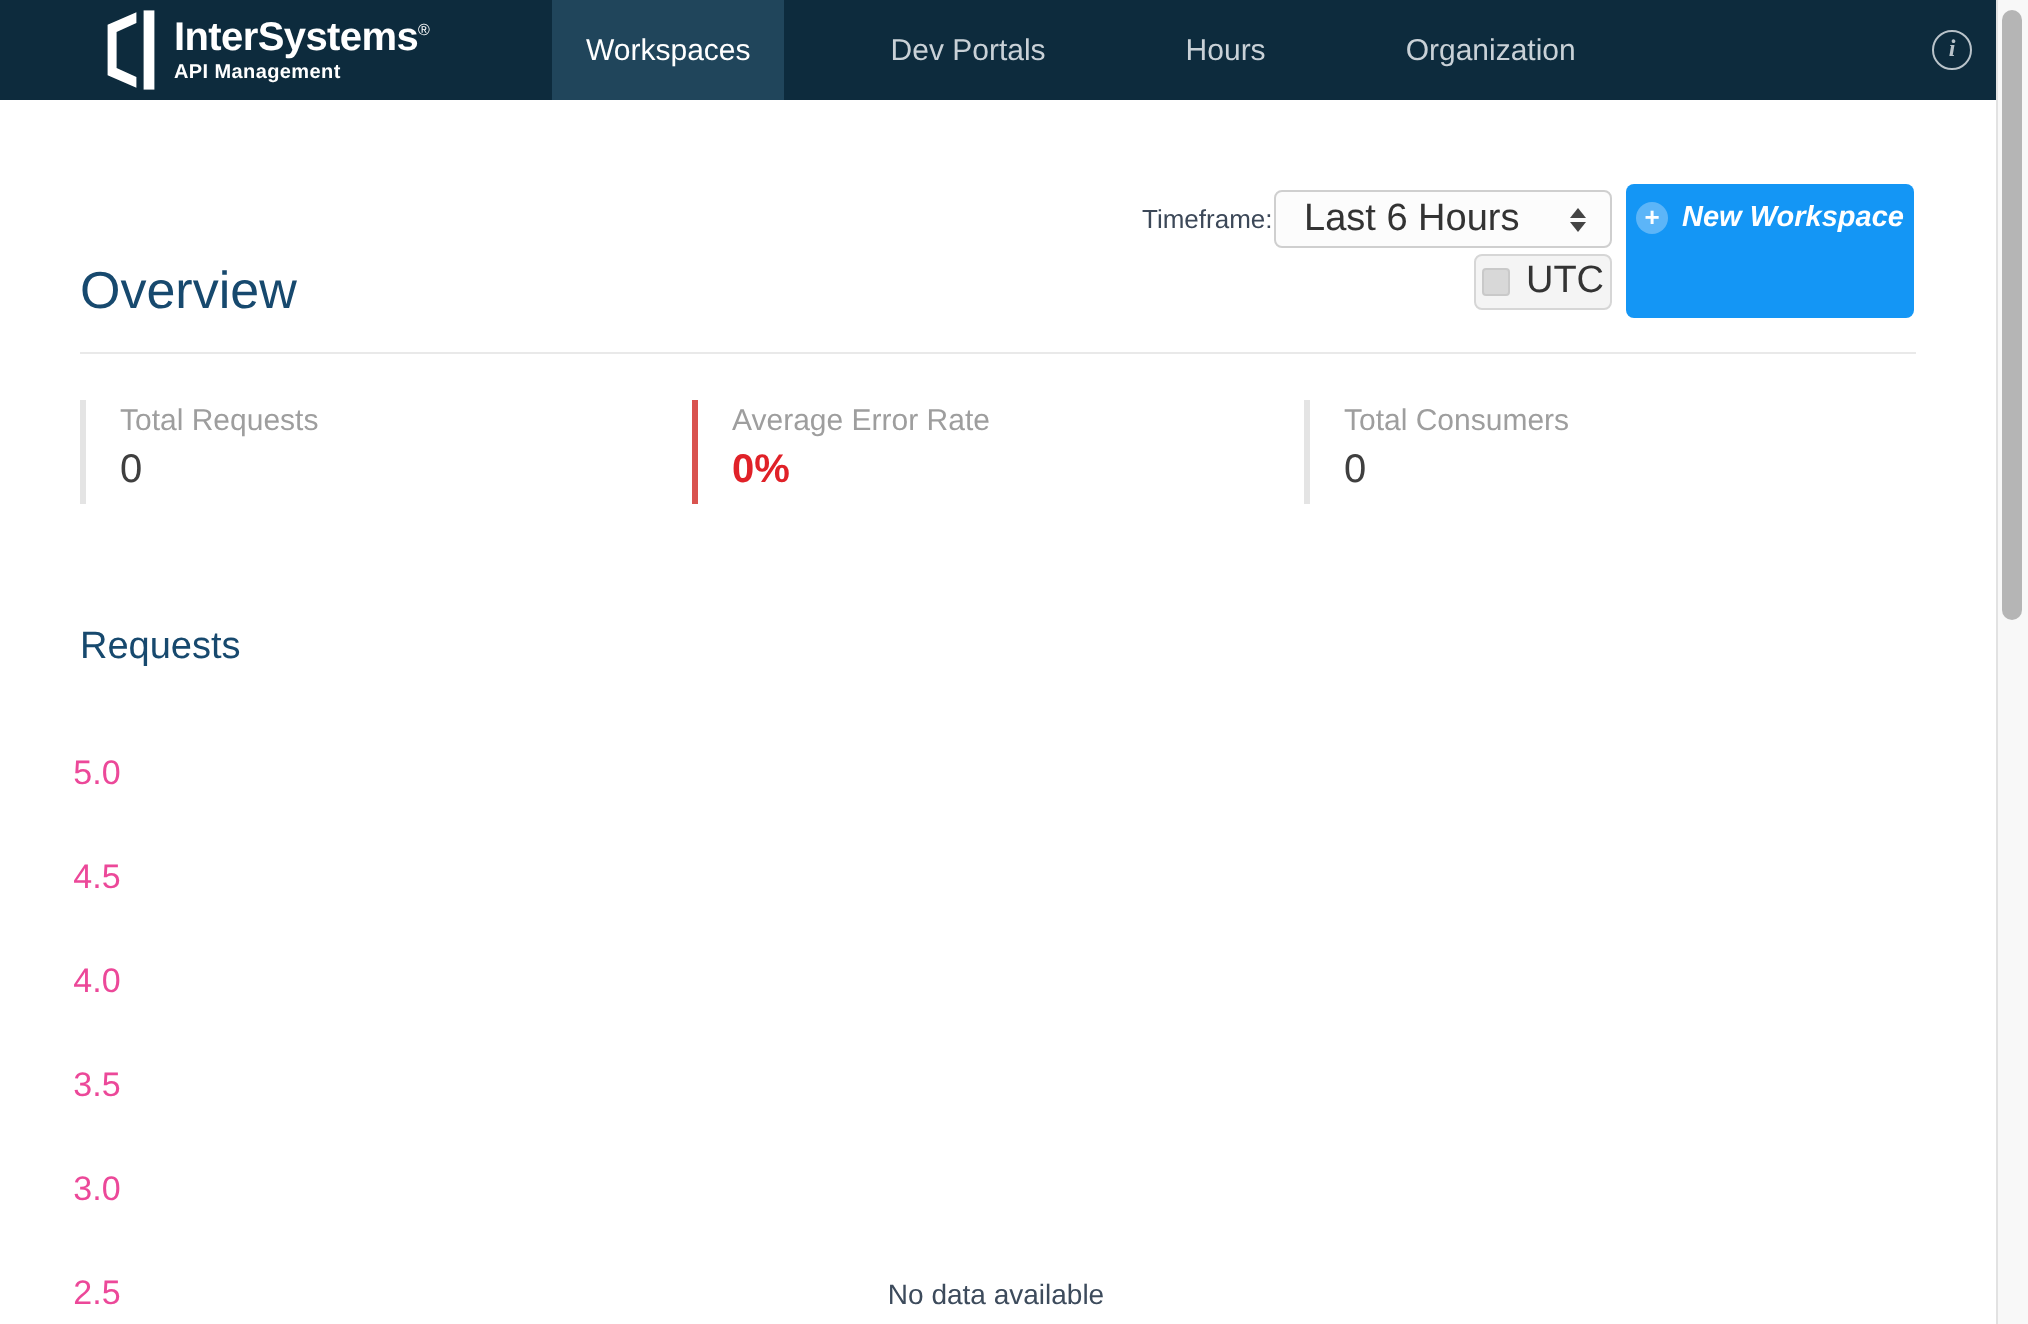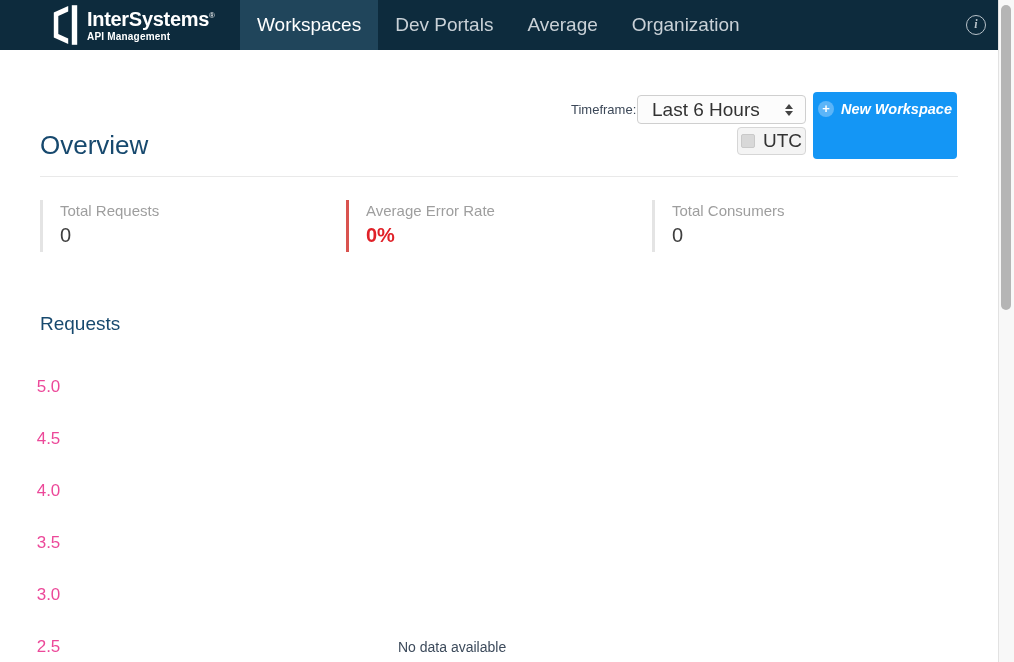--- a/index.html
+++ b/index.html
@@ -18,21 +18,21 @@
   }
   .brand-mark { width: 27px; height: 42px; margin-right: 8px; flex: 0 0 auto; }
   .brand-text { color: #ffffff; line-height: 1; }
   .brand-name { font-size: 20px; font-weight: bold; letter-spacing: -0.3px; white-space: nowrap; }
   .brand-name sup { font-size: 8px; font-weight: normal; vertical-align: super; }
   .brand-sub { font-size: 10px; font-weight: bold; margin-top: 3px; letter-spacing: 0.2px; }
 
   .nav-tabs { display: flex; align-items: stretch; margin-left: 12px; }
   .nav-tab {
     display: flex; align-items: center; padding: 0 17px;
-    font-size: 19px; color: #c9d1d7; cursor: pointer; white-space: nowrap;
+    font-size: 15px; color: #c9d1d7; cursor: pointer; white-space: nowrap; margin-left: 36px;
   }
   .nav-tab.active { background: #20455b; color: #ffffff; }
 
   .nav-info {
     position: absolute; right: 12px; top: 15px; width: 20px; height: 20px;
     border: 1.5px solid #b9c3ca; border-radius: 50%; color: #b9c3ca;
     font-size: 12px; line-height: 17px; text-align: center; cursor: pointer;
     font-family: "Liberation Serif", serif; font-style: italic; font-weight: bold;
   }
 
@@ -98,21 +98,21 @@
   .section-title {
     position: absolute; left: 40px; top: 313px;
     font-size: 19px; font-weight: 500; color: #17496e;
   }
   .chart-area { position: absolute; left: 0; top: 360px; width: 998px; height: 302px; }
   .y-tick {
     position: absolute; left: 30px; width: 37px; text-align: center;
     font-size: 17px; color: #ec4899;
   }
   .no-data {
-    position: absolute; left: 398px; top: 279px; width: 200px; text-align: left;
+    position: absolute; left: 398px; top: 279px; width: 200px; text-align: center;
     font-size: 14px; color: #3d4b5c;
   }
 
   
   .scrollbar {
     position: absolute; right: 0; top: 0; width: 16px; height: 662px;
     background: #f8f8f8; border-left: 1px solid #e2e2e2;
   }
   .scroll-thumb {
     position: absolute; left: 2px; top: 5px; width: 10px; height: 305px;
@@ -131,21 +131,21 @@
         <polygon points="22,1 28,1 28,45 22,45" fill="#ffffff"></polygon>
       </svg>
       <div class="brand-text">
         <div class="brand-name"><span>InterSystems</span><sup>®</sup></div>
         <div class="brand-sub">API Management</div>
       </div>
     </div>
     <div class="nav-tabs">
       <div class="nav-tab active">Workspaces</div>
       <div class="nav-tab">Dev Portals</div>
-      <div class="nav-tab">Average</div>
+      <div class="nav-tab">Hours</div>
       <div class="nav-tab">Organization</div>
     </div>
     <div class="nav-info">i</div>
   </nav>
 
   <h1 class="page-title">Overview</h1>
 
   <span class="tf-label">Timeframe:</span>
 
   <div class="tf-select">

